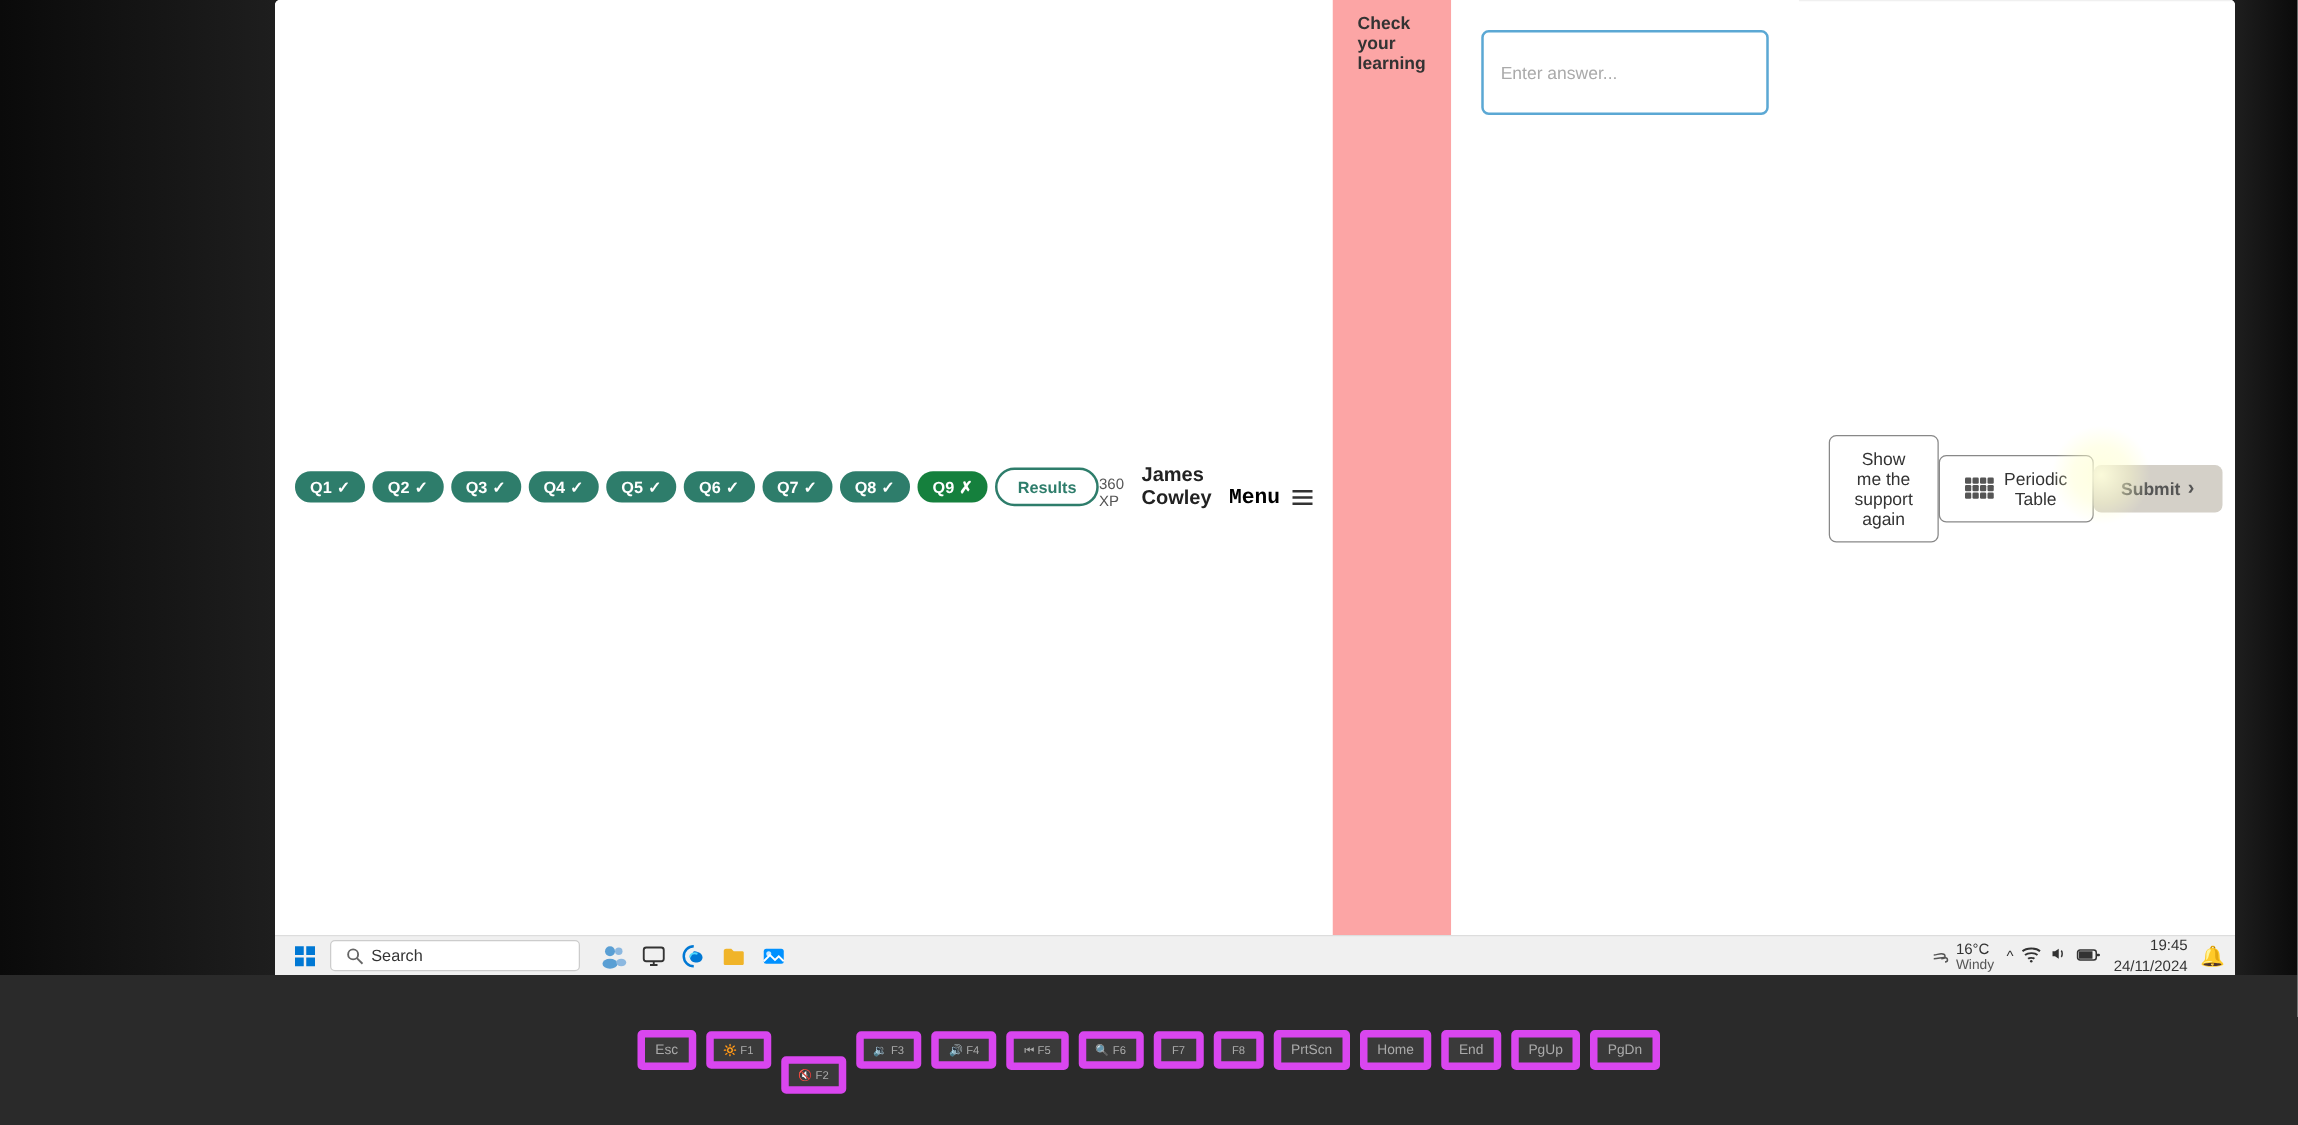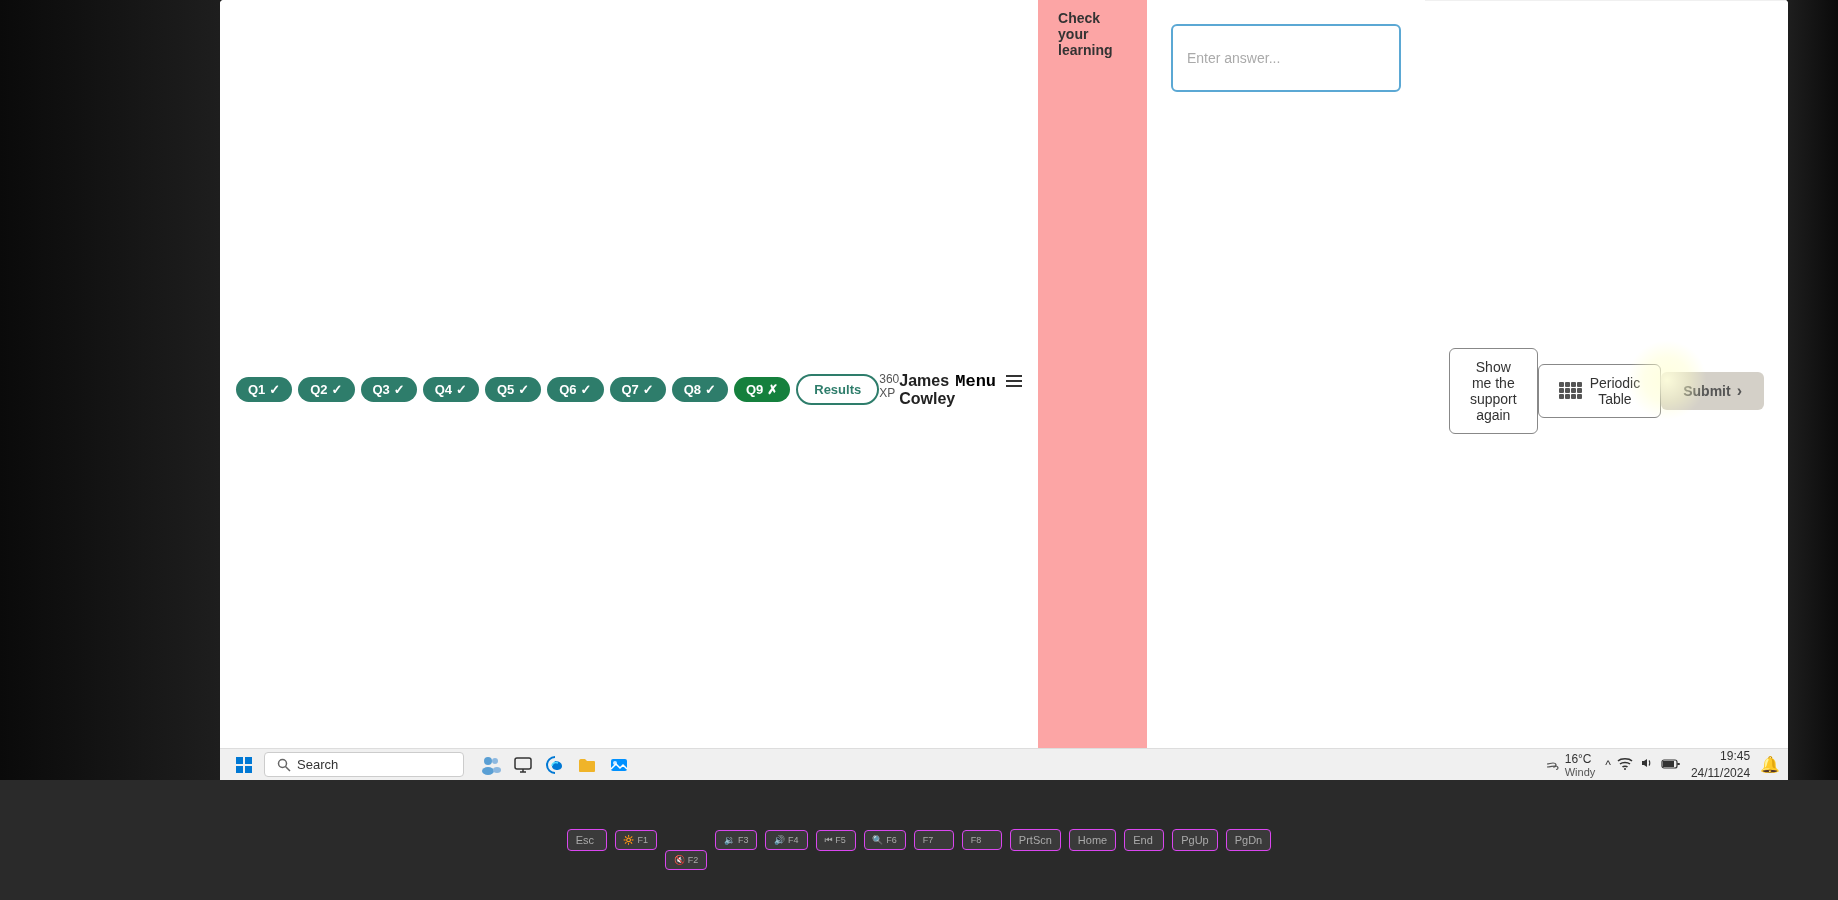--- a/index.html
+++ b/index.html
@@ -26,26 +26,27 @@
     }
 
     .keyboard-keys {
       display: flex;
       gap: 8px;
       align-items: center;
     }
 
     .key {
       background: #3a3a3a;
-      border: 1px solid #d946ef;
+      border: 6px solid #d946ef;
       border-radius: 4px;
       color: #aaa;
       font-size: 11px;
       padding: 4px 8px;
       min-width: 40px;
+      text-align: center;
     }
 
     
     .screen {
       position: absolute;
       top: 0;
       left: 220px;
       right: 50px;
       bottom: 120px;
       background: #fff;
@@ -382,21 +383,21 @@
       </button>
       <button class="q-btn current-wrong">
         <span>Q9</span>
         <span>✗</span>
       </button>
       <button class="results-btn">
         <span>Results</span>
       </button>
     </div>
 
-    <div style="margin-left: auto; display: flex; align-items: flex-start; gap: 0;">
+    <div style="margin-left: auto; display: flex; align-items: flex-end; gap: 14px;">
       <span class="xp-badge">360 XP</span>
       <span class="user-name">James Cowley</span>
       <div class="menu-btn">
         <span>Menu</span>
         <span style="display:flex;flex-direction:column;gap:3px;margin-left:4px;">
           <span style="display:block;width:16px;height:2px;background:#333;"></span>
           <span style="display:block;width:16px;height:2px;background:#333;"></span>
           <span style="display:block;width:16px;height:2px;background:#333;"></span>
         </span>
       </div>

